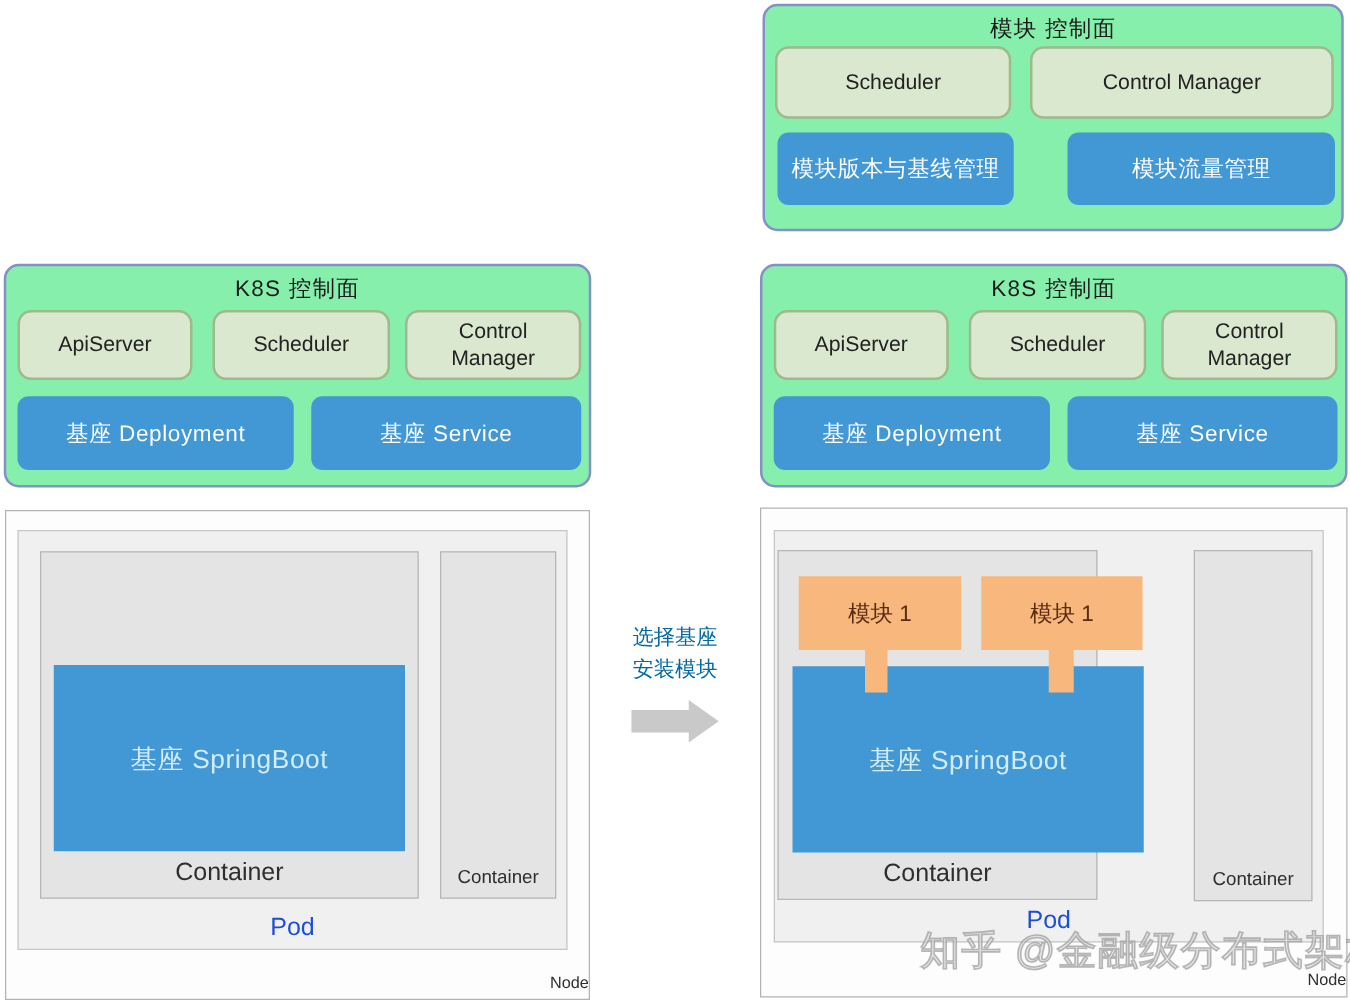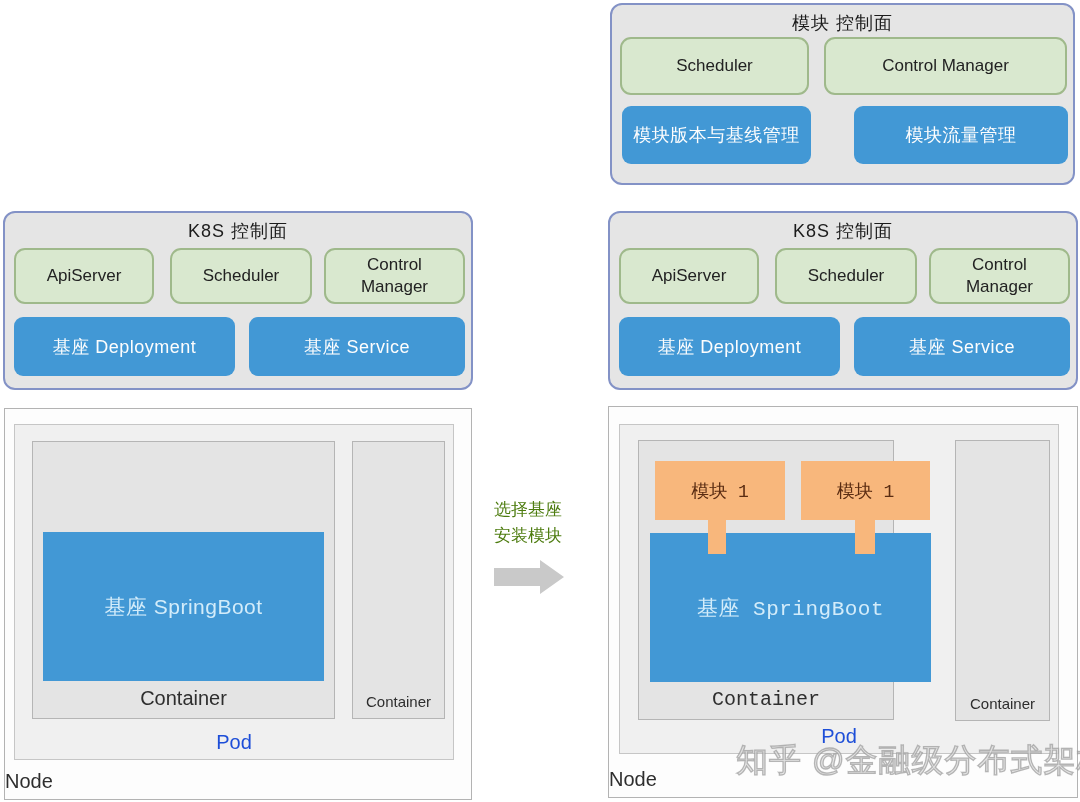--- a/index.html
+++ b/index.html
@@ -1,44 +1,44 @@
 <!DOCTYPE html>
 <html><head>
 <meta charset="utf-8">
 <style>
   html,body{margin:0;padding:0;background:#ffffff;}
   body{font-family:"Liberation Sans","DejaVu Sans",sans-serif;}
   .canvas{position:relative;width:1080px;height:802px;background:#ffffff;overflow:hidden;}
 
   
-  .panel{position:absolute;background:#e5e5e5;border:2px solid #8392c6;border-radius:12px;box-sizing:border-box;}
+  .panel{position:absolute;background:#86efac;border:2px solid #8392c6;border-radius:12px;box-sizing:border-box;}
   .panel-title{position:absolute;top:6px;left:0;width:100%;text-align:center;font-size:18px;color:#1b1b1b;letter-spacing:1px;}
   .greenbox{position:absolute;background:#d9e8cf;border:2px solid #9fb98b;border-radius:11px;box-sizing:border-box;
             display:flex;align-items:center;justify-content:center;text-align:center;
             font-size:17px;color:#222;line-height:22px;}
   .bluebox{position:absolute;background:#4298d5;border-radius:9px;box-sizing:border-box;
            display:flex;align-items:center;justify-content:center;text-align:center;
            font-size:18px;color:#fdfdfd;letter-spacing:0.5px;}
 
   
   .node{position:absolute;background:#fdfdfd;border:1px solid #b3b3b3;box-sizing:border-box;}
   .pod{position:absolute;background:#f0f0f0;border:1px solid #c6c6c6;box-sizing:border-box;}
   .containerbox{position:absolute;background:#e4e4e4;border:1px solid #b5b5b5;box-sizing:border-box;}
   .basebox{position:absolute;background:#4298d5;display:flex;align-items:center;justify-content:center;
            font-size:21px;color:#d3ecfa;letter-spacing:0.5px;z-index:1;}
   .modulebox{position:absolute;background:#f8b77c;display:flex;align-items:center;justify-content:center;
              font-size:18px;color:#5a2c12;z-index:3;}
   .stem{position:absolute;background:#f8b77c;z-index:2;}
   .container-label{position:absolute;bottom:8px;left:0;width:100%;text-align:center;font-size:20px;color:#2e2e2e;}
   .sidecar-label{position:absolute;bottom:8px;left:0;width:100%;text-align:center;font-size:15px;color:#2e2e2e;}
   .pod-label{position:absolute;bottom:5px;left:0;width:100%;text-align:center;font-size:20px;color:#1d4ed8;}
-  .node-label{position:absolute;bottom:6px;left:0;width:100%;text-align:left;font-size:20px;color:#2e2e2e;}
+  .node-label{position:absolute;bottom:6px;left:0;width:100%;text-align:right;font-size:13px;color:#2e2e2e;}
 
   
-  .transition{position:absolute;left:494px;top:497px;width:92px;text-align:left;color:#4d7c0f;font-size:17px;line-height:26px;}
+  .transition{position:absolute;left:494px;top:497px;width:92px;text-align:center;color:#0369a1;font-size:17px;line-height:26px;}
   .transition .arrow-wrap{margin-top:11px;}
 
   
   .watermark{position:absolute;left:696px;top:739px;white-space:nowrap;z-index:50;
              font-size:32px;letter-spacing:1px;color:rgba(255,255,255,0.55);
              -webkit-text-stroke:1.3px rgba(150,150,150,0.65);
              text-shadow:0 0 1px rgba(140,140,140,0.5);margin-left:40px;}
 </style>
 </head>
 <body>
@@ -90,21 +90,21 @@
     <div>安装模块</div>
     <div class="arrow-wrap">
       <svg width="70" height="34" viewBox="0 0 70 34" aria-hidden="true">
         <path d="M0 8 H46 V0 L70 17 L46 34 V26 H0 Z" fill="#c9c9c9"></path>
       </svg>
     </div>
   </div>
 
   <section class="node" style="left:608px;top:406px;width:470px;height:392px;">
     <div class="pod" style="left:10px;top:17px;width:440px;height:330px;">
-      <div class="containerbox" style="left:18px;top:15px;width:256px;height:280px;font-family:Liberation Mono, monospace;">
+      <div class="containerbox" style="left:2px;top:15px;width:256px;height:280px;">
         <div class="modulebox" style="left:16px;top:20px;width:130px;height:59px;">模块 1</div>
         <div class="stem" style="left:69px;top:78px;width:18px;height:35px;"></div>
         <div class="modulebox" style="left:162px;top:20px;width:129px;height:59px;">模块 1</div>
         <div class="stem" style="left:216px;top:78px;width:20px;height:35px;"></div>
         <div class="basebox" style="left:11px;top:92px;width:281px;height:149px;">基座 SpringBoot</div>
         <div class="container-label">Container</div>
       </div>
       <div class="containerbox" style="left:335px;top:15px;width:95px;height:281px;">
         <div class="sidecar-label">Container</div>
       </div>

